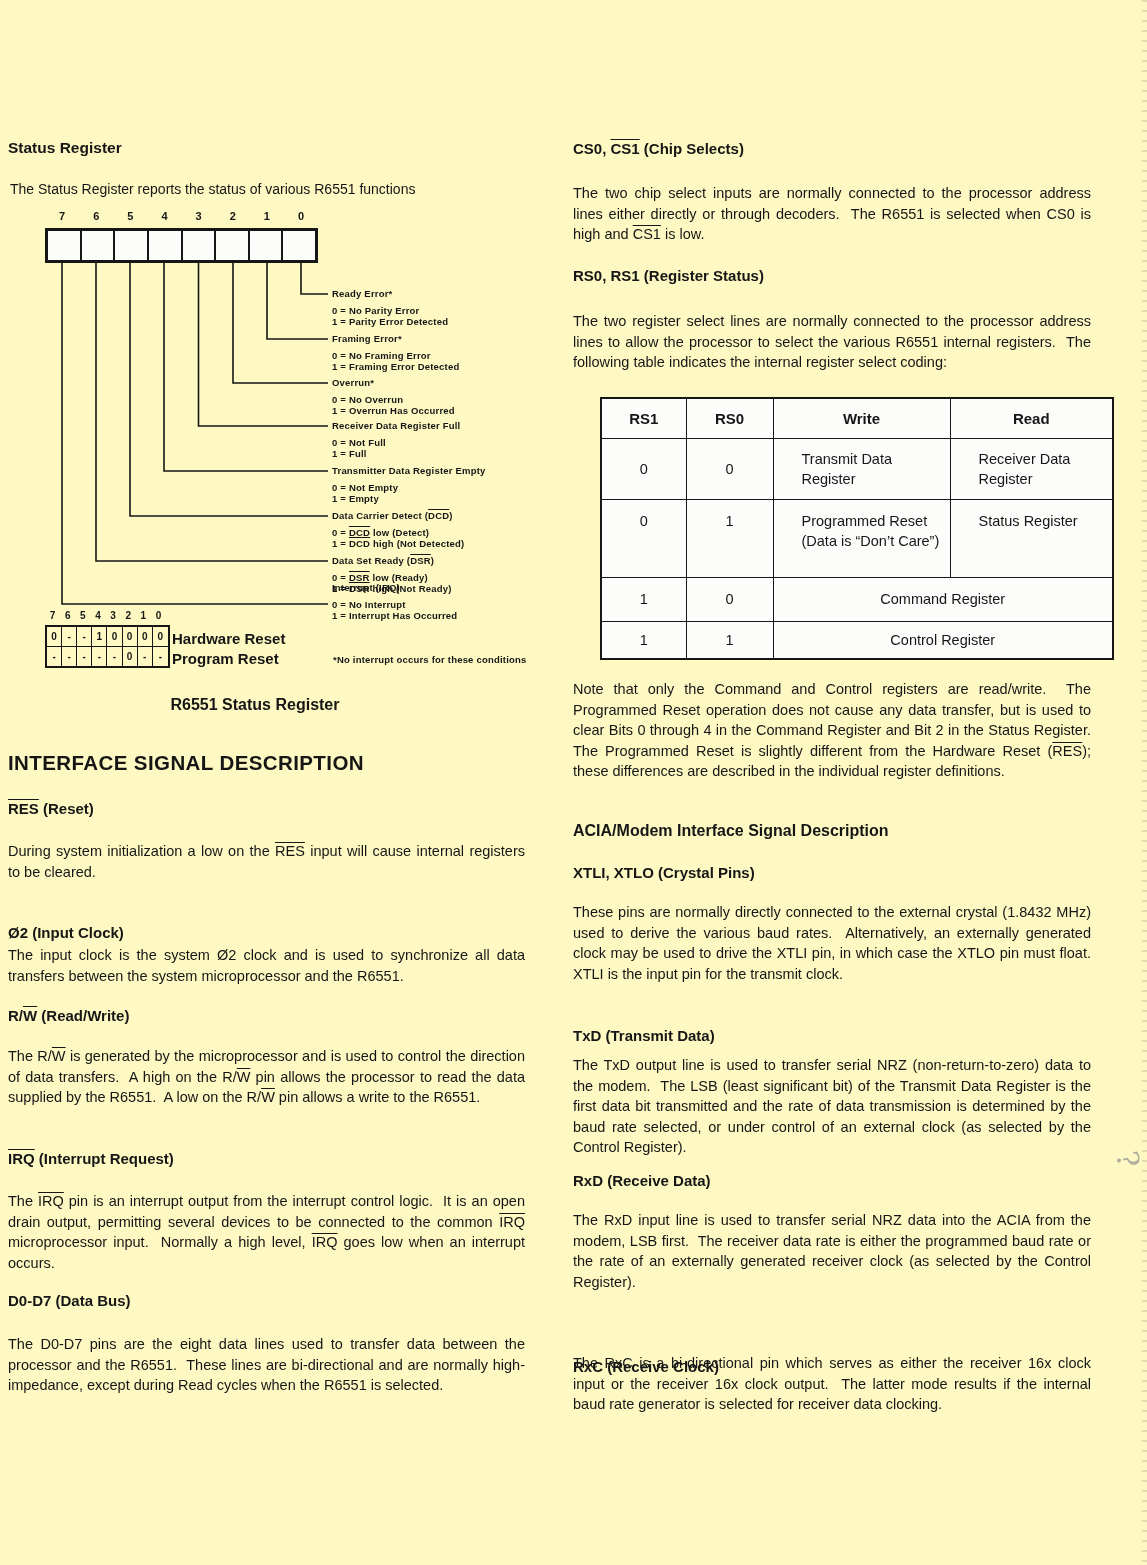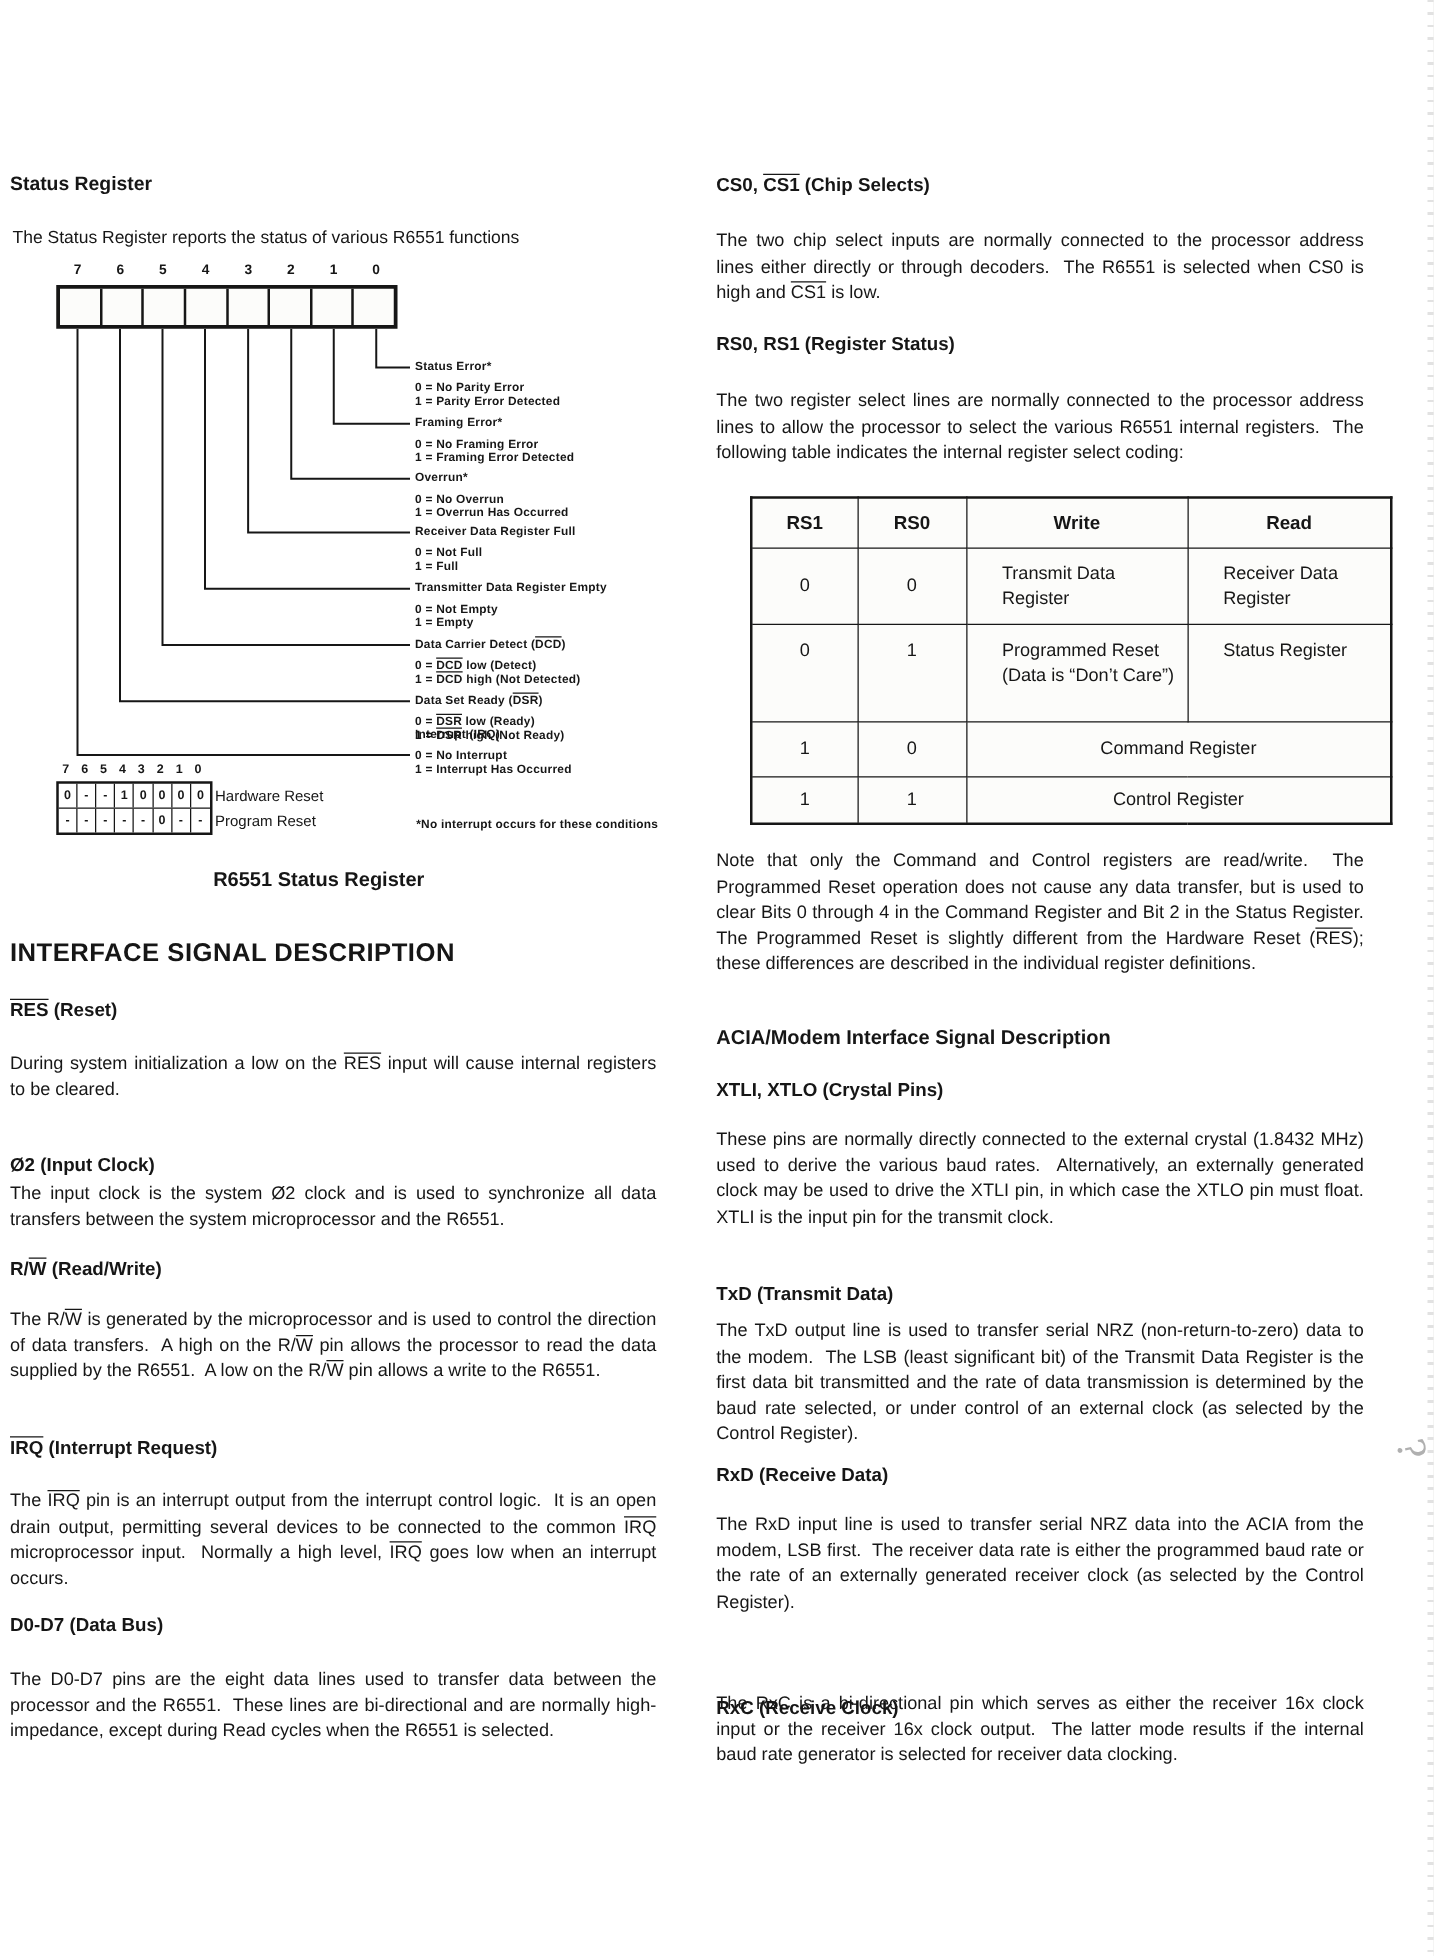--- a/index.html
+++ b/index.html
@@ -1,18 +1,18 @@
 <!DOCTYPE html>
 <html><head>
 <meta charset="utf-8">
 <style>
   html,body{margin:0;padding:0;background:#e8e8e4;}
   .page{
     position:relative; width:1147px; height:1565px;
-    background:#ffffff; color:#161616;
+    background:#fef9c3; color:#161616;
     font-family:"Liberation Sans", sans-serif;
     overflow:hidden;
   }
   .abs{position:absolute;}
   .h-title{font-size:15.5px; font-weight:bold;}
   .h2{font-size:15px; font-weight:bold; white-space:nowrap;}
   .h-big{font-size:20.5px; font-weight:bold; letter-spacing:.4px; white-space:nowrap;text-align:right;}
   .h-mid{font-size:16px; font-weight:bold; white-space:nowrap;}
   .intro{font-size:14px;}
   .body{
@@ -34,21 +34,21 @@
   .rstnums{display:flex; width:121px;}
   .rstnums span{flex:1; text-align:center; font-size:10px; font-weight:bold;}
   .rstgrid{border:2px solid #161616; width:121px; box-sizing:content-box;}
   .rstrow{display:flex; height:19px;}
   .rstrow:first-child{border-bottom:1.5px solid #161616;}
   .rstrow span{
     width:15.12px; border-right:1.5px solid #161616; box-sizing:border-box;
     font-size:10px; font-weight:bold; text-align:center; line-height:19px;
   }
   .rstrow span:last-child{border-right:none;}
-  .rstlabel{font-size:12px; font-weight:normal; white-space:nowrap;}
+  .rstlabel{font-size:15px; font-weight:bold; white-space:nowrap;}
   .caption{font-size:16px; font-weight:bold; text-align:center;}
   
   table.regsel{border-collapse:collapse; table-layout:fixed; background:#fcfcfa;}
   table.regsel, table.regsel td, table.regsel th{border:1.7px solid #161616;}
   table.regsel{border-width:2.5px;}
   table.regsel th{font-size:15px; font-weight:bold; text-align:center;}
   table.regsel td{font-size:14.5px; line-height:20px; vertical-align:middle;}
   td.rsv{text-align:center;}
   td.txt{padding-left:28px; padding-right:8px;}
   td.mid{text-align:center;}
@@ -97,21 +97,21 @@
       <polyline points="233,0 233,120 328,120"></polyline>
       <polyline points="198.5,0 198.5,163 328,163"></polyline>
       <polyline points="164,0 164,208 328,208"></polyline>
       <polyline points="130,0 130,253 328,253"></polyline>
       <polyline points="96,0 96,298 328,298"></polyline>
       <polyline points="62,0 62,341 328,341"></polyline>
     </g>
   </svg>
 
   <div class="abs bitlabel" style="left:332px; top:288px;">
-    <div class="bname"><span>Status Error*</span></div>
+    <div class="bname"><span>Ready Error*</span></div>
     <div class="bval"><span>0 = No Parity Error</span></div>
     <div class="bval"><span>1 = Parity Error Detected</span></div>
   </div>
   <div class="abs bitlabel" style="left:332px; top:333px;">
     <div class="bname"><span>Framing Error*</span></div>
     <div class="bval"><span>0 = No Framing Error</span></div>
     <div class="bval"><span>1 = Framing Error Detected</span></div>
   </div>
   <div class="abs bitlabel" style="left:332px; top:377px;">
     <div class="bname"><span>Overrun*</span></div>

